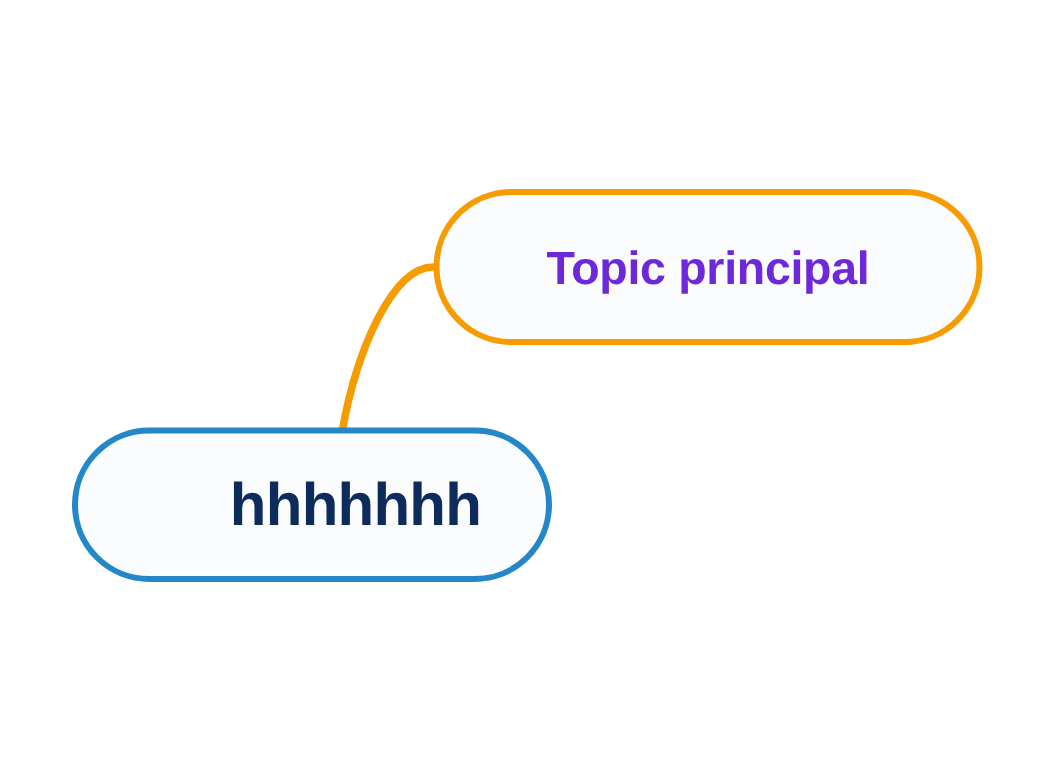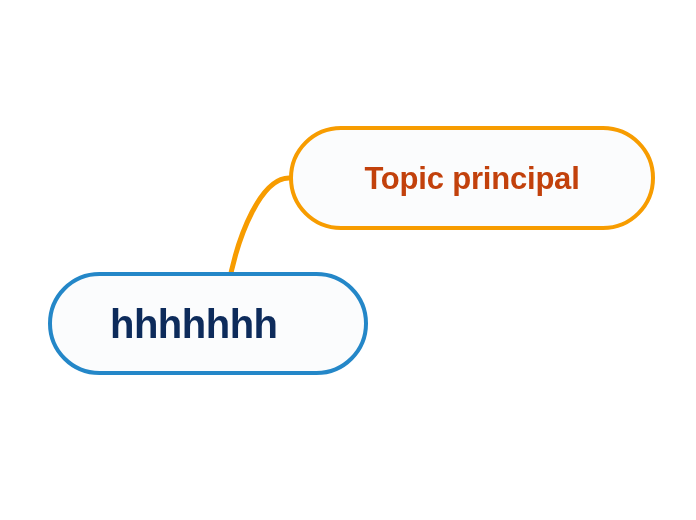--- a/index.html
+++ b/index.html
@@ -52,35 +52,35 @@
     left: 289px;
     top: 126px;
     width: 366px;
     height: 104px;
     border-width: 4px;
     border-color: #f79c00;
     border-radius: 52px;
     justify-content: center;
   }
   #node-topic-principal .node-label {
-    color: #c2410c;
+    color: #6d28d9;
     font-size: 31px;
     letter-spacing: -0.2px;
   }
 
   
   #node-child-h {
     left: 48px;
-    top: 272px;
+    top: 285px;
     width: 320px;
     height: 103px;
     border-width: 4px;
     border-color: #2487c8;
     border-radius: 52px;
-    justify-content: flex-start;
+    justify-content: center;
     padding-left: 58px;
   }
   #node-child-h .node-label {
     color: #0d2b5b;
     font-size: 40px;
     letter-spacing: -0.5px;
   }
 </style>
 </head>
 <body>

